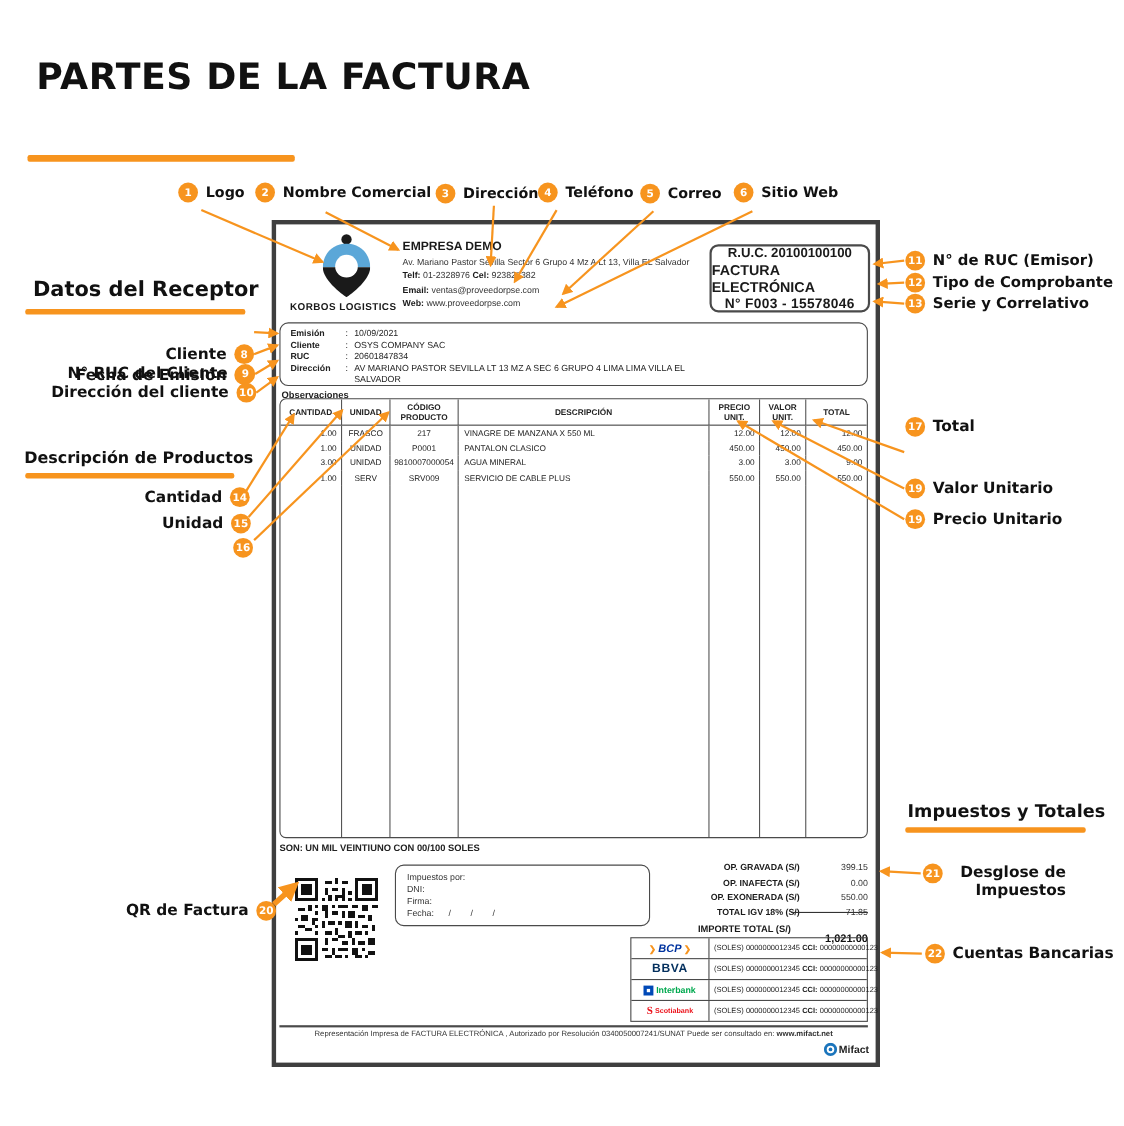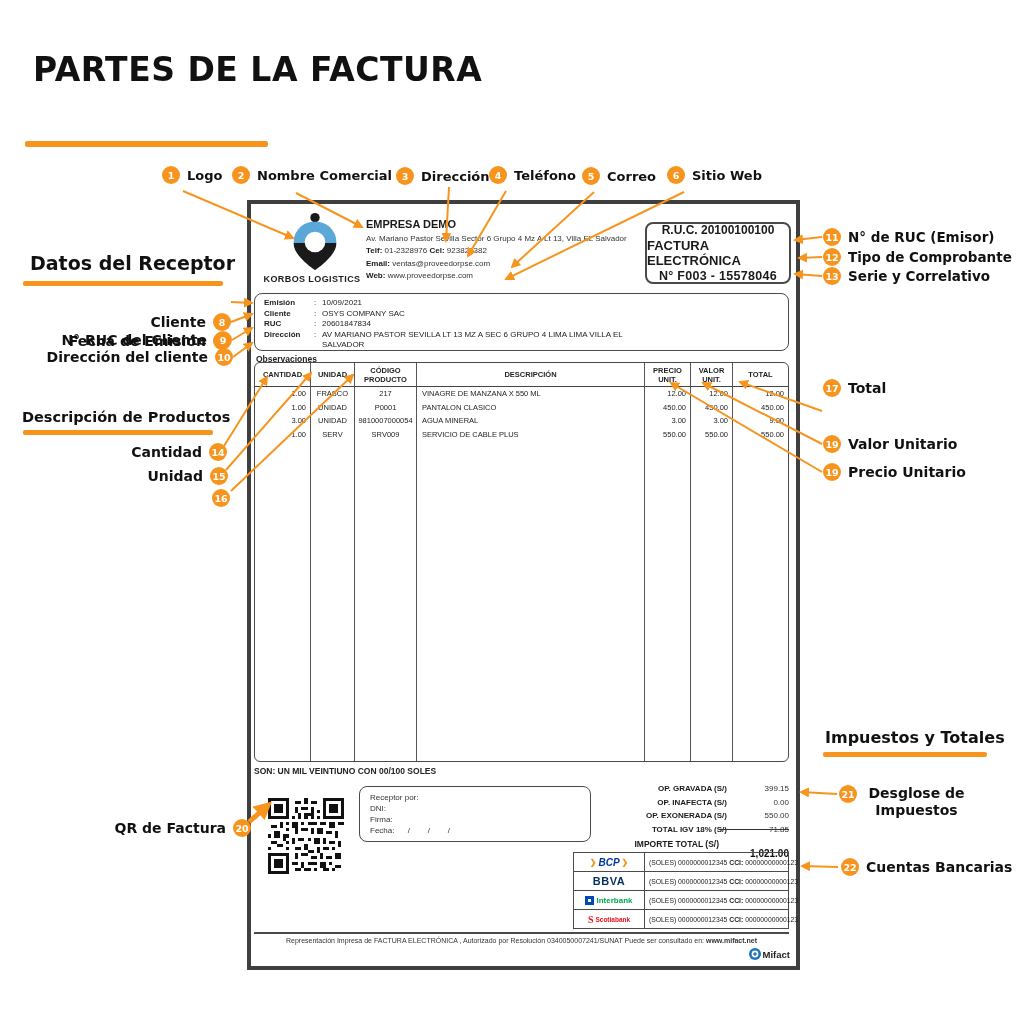--- a/index.html
+++ b/index.html
@@ -8,21 +8,21 @@
   
   .pg-title{position:absolute;left:33px;top:50px;font-size:33px;font-weight:800;letter-spacing:.5px;color:#111;white-space:nowrap;}
   .sec-h{position:absolute;font-weight:800;color:#111;white-space:nowrap;}
   .bar{position:absolute;background:#F7941E;border-radius:2px;}
   .badge{width:18px;height:18px;min-width:18px;border-radius:50%;background:#F7941E;color:#fff;
          display:flex;align-items:center;justify-content:center;font-size:9.5px;font-weight:bold;}
   .ann-row{position:absolute;display:flex;align-items:center;gap:7px;}
   .ann-lab{font-weight:800;color:#111;white-space:nowrap;}
   .f13{font-size:13px;} .f135{font-size:13.5px;} .f14{font-size:14px;}
   .wrap{white-space:normal;text-align:right;line-height:1.18;}
-  .wrapl{white-space:normal;text-align:center;line-height:1.18;}
+  .wrapl{white-space:normal;text-align:right;line-height:1.18;}
   #connectors{position:absolute;left:0;top:0;z-index:4;pointer-events:none;}
   .ann-row,.sec-h,.bar,.pg-title{z-index:6;}
   
   #invoice{position:absolute;left:247px;top:200px;width:553px;height:770px;box-sizing:border-box;
            background:#fff;border:4px solid #3F3F3F;z-index:1;
            font-family:"Liberation Sans",sans-serif;color:#222;}
   #invoice .abs{position:absolute;}
   .korbos-name{left:0;top:70px;width:122px;text-align:center;font-size:9px;font-weight:bold;letter-spacing:.4px;color:#1a1a1a;}
   .comp{left:115px;top:14px;width:280px;}
   .comp .nm{font-size:11px;font-weight:bold;margin-bottom:3px;color:#1a1a1a;}
@@ -358,21 +358,21 @@
         <path d="M8 6h1v1H8zM10 6h1v1h-1zM12 6h1v1h-1zM14 6h1v1h-1zM16 6h1v1h-1zM6 8h1v1H6zM6 10h1v1H6zM6 12h1v1H6zM6 14h1v1H6zM6 16h1v1H6z"></path>
         <path d="M9 1h2v1H9zM12 0h1v2h-1zM14 1h2v1h-2zM9 3h1v2H9zM11 3h2v1h-2zM14 3h1v3h-1zM16 4h1v1h-1zM10 5h1v1h-1zM12 5h2v1h-2z"></path>
         <path d="M1 9h2v1H1zM4 8h1v2H4zM0 12h1v1H0zM2 11h2v2H2zM5 12h1v2H5zM1 14h2v1H1zM3 15h2v1H3zM0 16h1v1H0z"></path>
         <path d="M8 8h2v2H8zM11 8h1v1h-1zM13 8h3v1h-3zM17 8h2v1h-2zM20 8h2v2h-2zM23 8h2v1h-2zM9 10h1v2H9zM11 10h2v1h-2zM14 10h1v2h-1zM16 10h2v2h-2zM19 11h2v1h-2zM22 11h1v2h-1z"></path>
         <path d="M8 13h1v2H8zM10 13h2v1h-2zM13 13h1v1h-1zM15 13h2v2h-2zM18 13h1v2h-1zM20 14h2v1h-2zM23 14h1v2h-1zM9 16h2v1H9zM12 15h1v2h-1zM13 17h2v1h-2zM16 16h1v2h-1zM18 16h2v1h-2zM21 16h1v1h-1z"></path>
         <path d="M9 18h1v2H9zM11 18h2v1h-2zM14 19h2v1h-2zM17 18h1v2h-1zM19 19h2v1h-2zM22 18h2v2h-2zM8 21h2v1H8zM11 21h1v2h-1zM13 21h3v1h-3zM17 21h2v2h-2zM20 21h1v1h-1zM22 22h2v1h-2zM9 23h2v1H9zM12 23h2v1h-2zM15 23h1v1h-1zM18 23h2v1h-2zM21 23h1v1h-1z"></path>
       </g>
     </svg>
 
     <div class="abs rcv-box">
-      <div>Receptor por:</div>
+      <div>Impuestos por:</div>
       <div>DNI:</div>
       <div>Firma:</div>
       <div>
         <span>Fecha:</span><span class="pre">      /        /        /</span>
       </div>
     </div>
 
     <div class="abs totals">
       <div class="tot-row">
         <span class="tl">OP. GRAVADA  (S/)</span>

